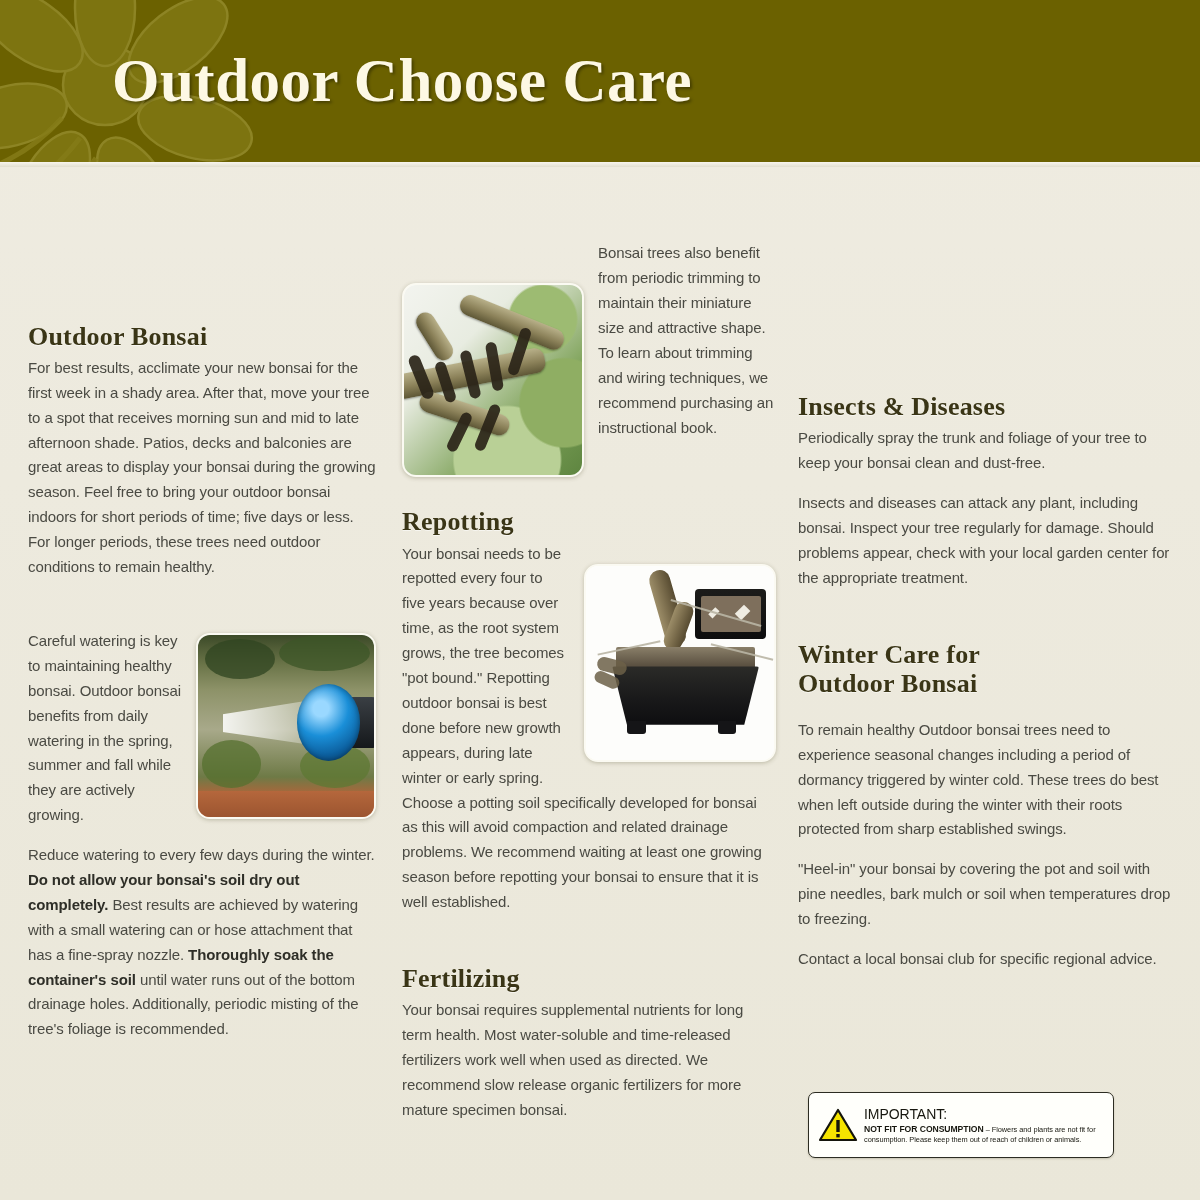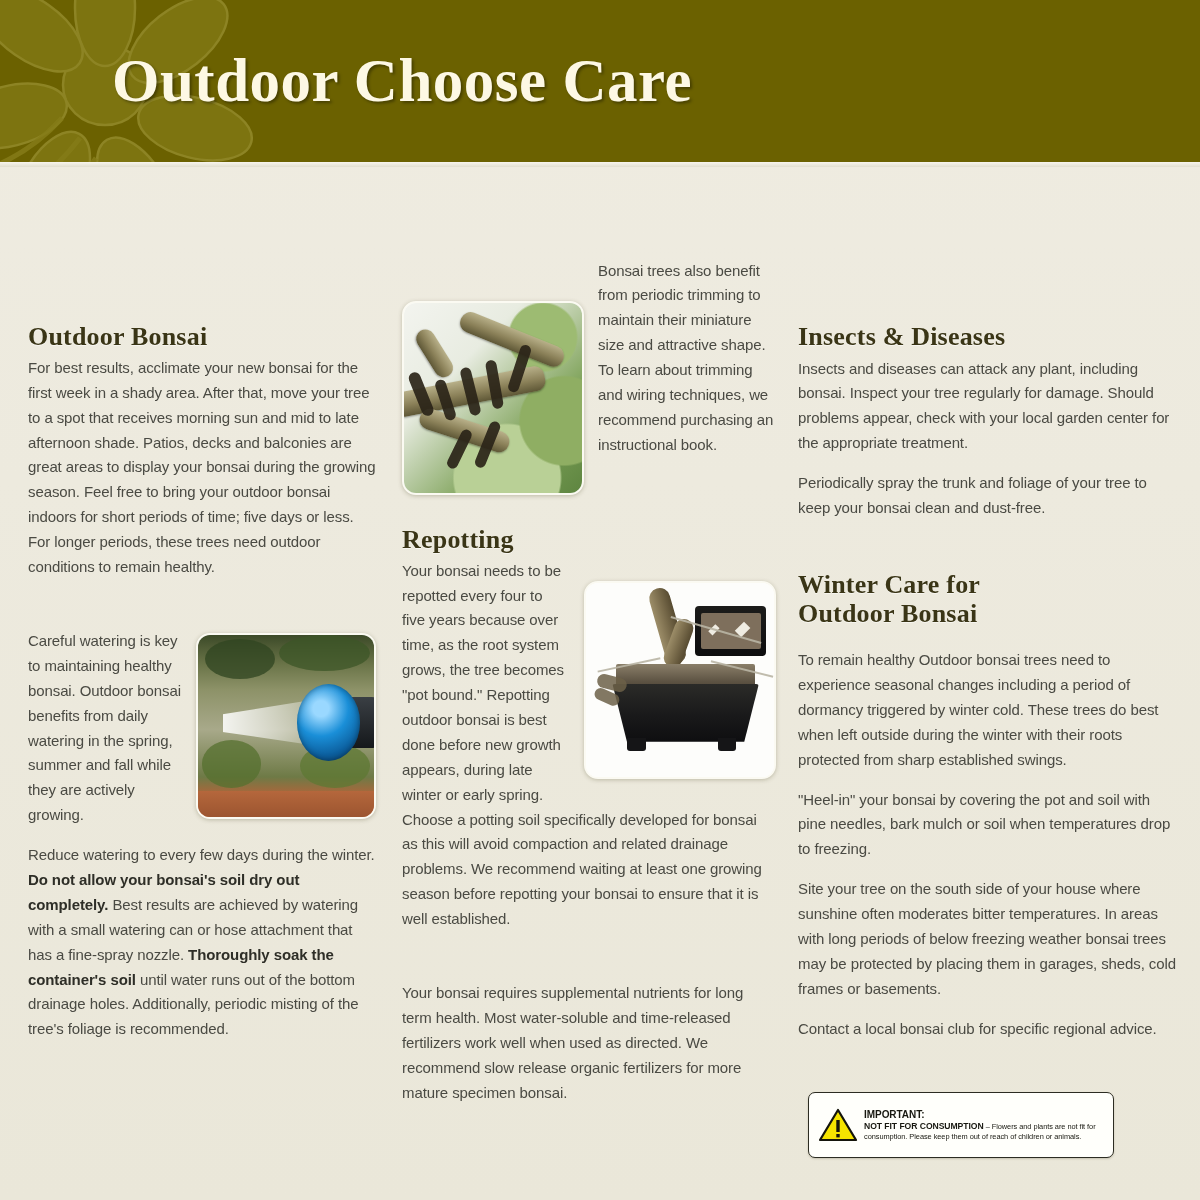--- a/index.html
+++ b/index.html
@@ -257,21 +257,21 @@
     flex: 0 0 auto;
     margin: 0 6px 0 2px;
   }
   .warn-text {
     font-family: "Liberation Sans", sans-serif;
     font-size: 7.4px;
     line-height: 1.33;
     color: #17170f;
     letter-spacing: -0.05px;
   }
-  .warn-text .hd { font-weight: 700; font-size: 10px; display: block; }
+  .warn-text .hd { font-weight: 400; font-size: 14px; display: block; }
   .warn-text .hd2 { font-weight: 700; font-size: 8.6px; }
 </style>
 </head>
 <body>
 
 <div class="page">
 
   <div class="header">
     <svg class="header-flower" viewBox="0 0 330 400">
       <g fill="#7d7410" stroke="#8d8424" stroke-width="2.5">
@@ -362,34 +362,34 @@
           <div class="wire-thin" style="left:6%;top:42%;width:34%;transform:rotate(-12deg);"></div>
           <div class="wire-thin" style="left:66%;top:44%;width:34%;transform:rotate(14deg);"></div>
         </div>
       </div>
 
       <p class="body">Your bonsai needs to be repotted every four to five years because over time, as the root system grows, the tree becomes "pot bound." Repotting outdoor bonsai is best done before new growth appears, during late winter or early spring. Choose a potting soil specifically developed for bonsai as this will avoid compaction and related drainage problems. We recommend waiting at least one growing season before repotting your bonsai to ensure that it is well established.</p>
 
       <div style="clear:both;"></div>
       <div class="spacer-lg"></div>
 
+      <h2 class="sec">Fertilizing</h2>
       <p class="body">Your bonsai requires supplemental nutrients for long term health. Most water-soluble and time-released fertilizers work well when used as directed. We recommend slow release organic fertilizers for more mature specimen bonsai.</p>
     </div>
 
     <div class="col col-3">
       <h2 class="sec">Insects &amp; Diseases</h2>
+      <p class="body">Periodically spray the trunk and foliage of your tree to keep your bonsai clean and dust-free.</p>
       <p class="body">Insects and diseases can attack any plant, including bonsai. Inspect your tree regularly for damage. Should problems appear, check with your local garden center for the appropriate treatment.</p>
-      <p class="body">Periodically spray the trunk and foliage of your tree to keep your bonsai clean and dust-free.</p>
 
       <div class="spacer-lg"></div>
 
       <h2 class="sec two-line"><span>Winter Care for</span><br><span>Outdoor Bonsai</span></h2>
       <p class="body">To remain healthy Outdoor bonsai trees need to experience seasonal changes including a period of dormancy triggered by winter cold. These trees do best when left outside during the winter with their roots protected from sharp established swings.</p>
       <p class="body">"Heel-in" your bonsai by covering the pot and soil with pine needles, bark mulch or soil when temperatures drop to freezing.</p>
-      <p class="body">Site your tree on the south side of your house where sunshine often moderates bitter temperatures. In areas with long periods of below freezing weather bonsai trees may be protected by placing them in garages, sheds, cold frames or basements.</p>
       <p class="body">Contact a local bonsai club for specific regional advice.</p>
     </div>
   </div>
 
   <div class="warn-box">
     <svg class="warn-icon" viewBox="0 0 40 36">
       <polygon points="20,3 38,33 2,33" fill="#f5e400" stroke="#15150c" stroke-width="2.2" stroke-linejoin="round"></polygon>
       <rect x="18.3" y="13" width="3.4" height="12" fill="#15150c"></rect>
       <rect x="18.3" y="27" width="3.4" height="3.4" fill="#15150c"></rect>
     </svg>

